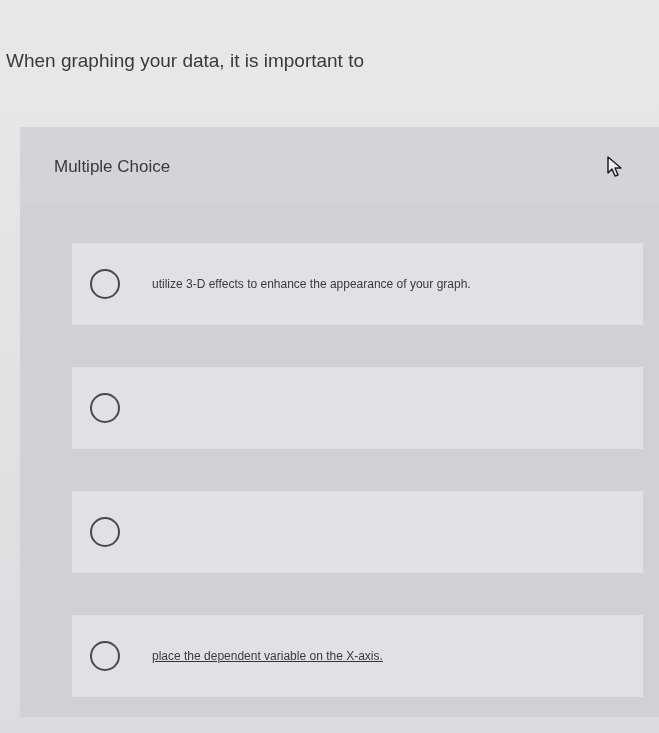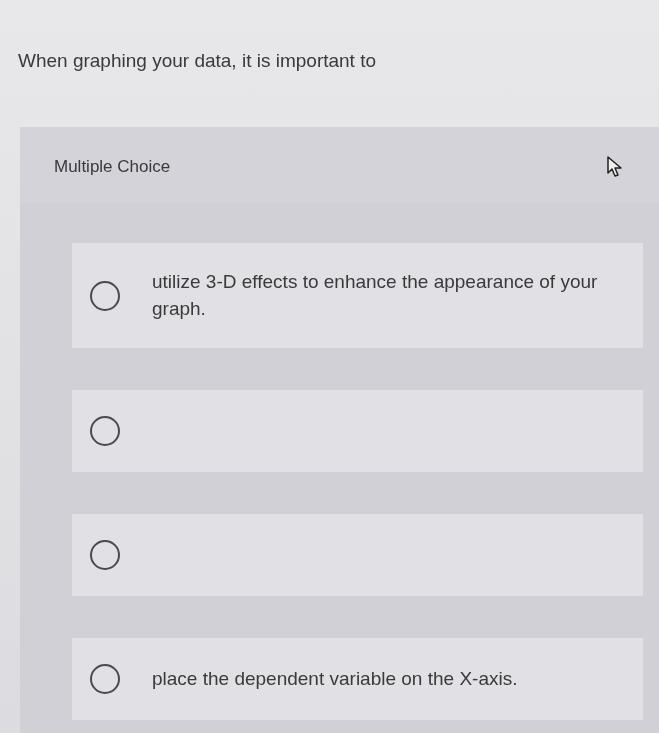--- a/index.html
+++ b/index.html
@@ -11,21 +11,20 @@
       width: 659px;
       height: 733px;
       background: linear-gradient(to bottom, #e8e8ea 0%, #dcdce0 100%);
       font-family: Arial, Helvetica, sans-serif;
       color: #333;
       overflow: hidden;
       position: relative;
     }
     .question-area {
       padding: 50px 0 0 6px;
-      margin-left: 12px;
     }
     .question-text {
       font-size: 19px;
       color: #3a3a3a;
       font-weight: 400;
     }
     .answer-panel {
       margin-top: 55px;
       margin-left: 20px;
       background: #d0d0d6;
@@ -56,32 +55,33 @@
     .option-row {
       display: flex;
       align-items: center;
       background: #e1e1e5;
       margin: 0 16px 42px 52px;
       padding: 26px 18px 26px 18px;
       cursor: pointer;
     }
     .option-row:last-child {
       margin-bottom: 10px;
+      text-decoration: underline;
     }
     .radio-circle {
       width: 30px;
       height: 30px;
       border: 2.5px solid #4a4a4e;
       border-radius: 50%;
       flex-shrink: 0;
       margin-right: 32px;
       background: transparent;
     }
     .option-text {
-      font-size: 19px;
+      font-size: 12px;
       color: #3a3a3a;
       line-height: 1.4;
     }
   </style>
 </head>
 <body>
 
 <div class="question-area">
   <div class="question-text">When graphing your data, it is important to</div>
 </div>

